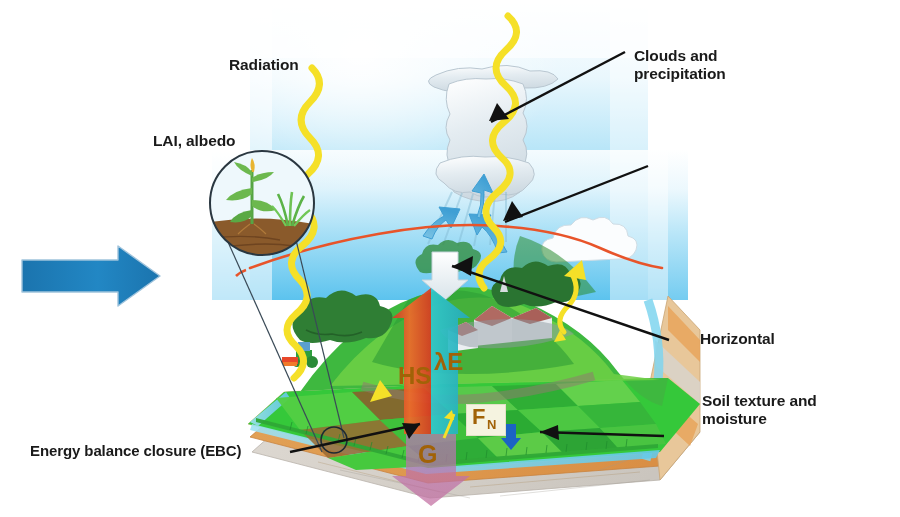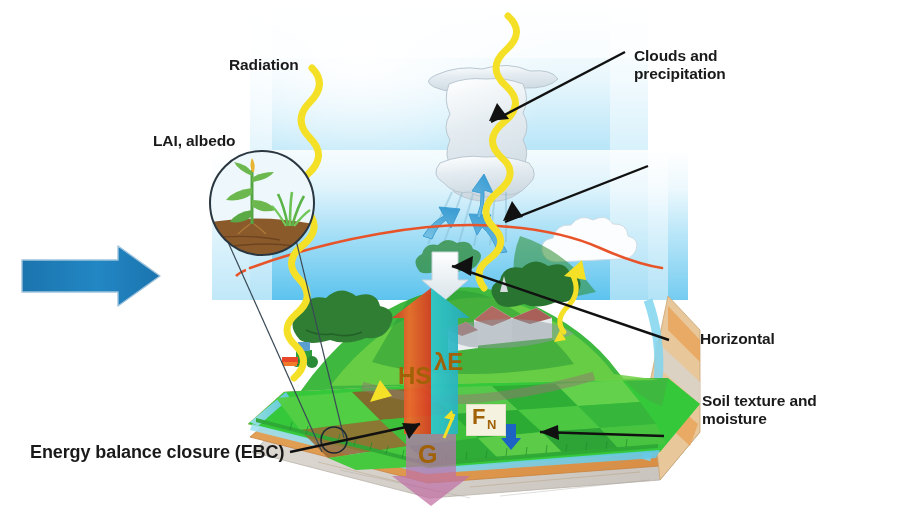--- a/index.html
+++ b/index.html
@@ -4,21 +4,21 @@
 <title>Land-Atmosphere Interaction Diagram</title>
 <style>
   html,body{margin:0;padding:0;background:#ffffff;}
   body{width:900px;height:517px;overflow:hidden;
        font-family:"Liberation Sans","DejaVu Sans",sans-serif;}
   #stage{position:relative;width:900px;height:517px;background:#ffffff;}
   svg.layer{position:absolute;left:0;top:0;width:900px;height:517px;}
   .lbl{position:absolute;color:#1a1a1a;font-weight:bold;line-height:1.18;
        letter-spacing:-0.1px;white-space:pre-line;}
   .lbl-lg{font-size:15.5px;}
-  .lbl-md{font-size:18px;}
+  .lbl-md{font-size:15px;}
   .fluxlbl{position:absolute;font-weight:bold;color:#a16207;
            font-family:"Liberation Sans","DejaVu Sans",sans-serif;}
 </style>
 </head>
 <body>
 
 <div id="stage">
 
   <svg class="layer" viewBox="0 0 900 517" preserveAspectRatio="none">
     <defs>

